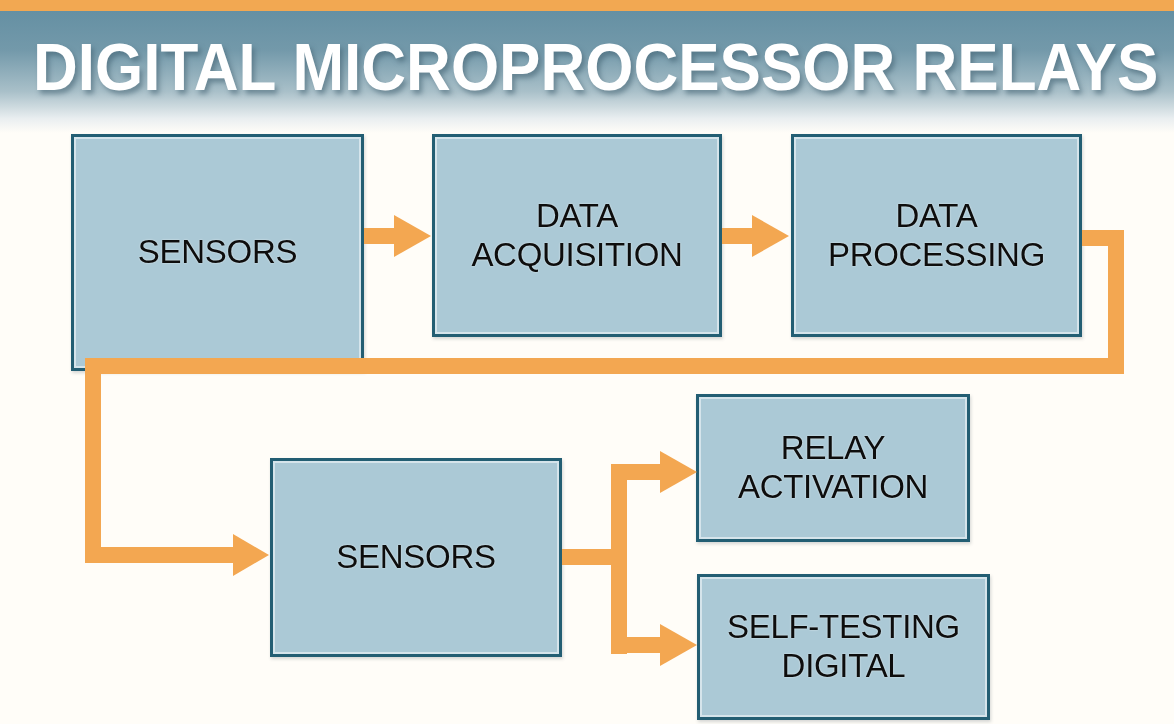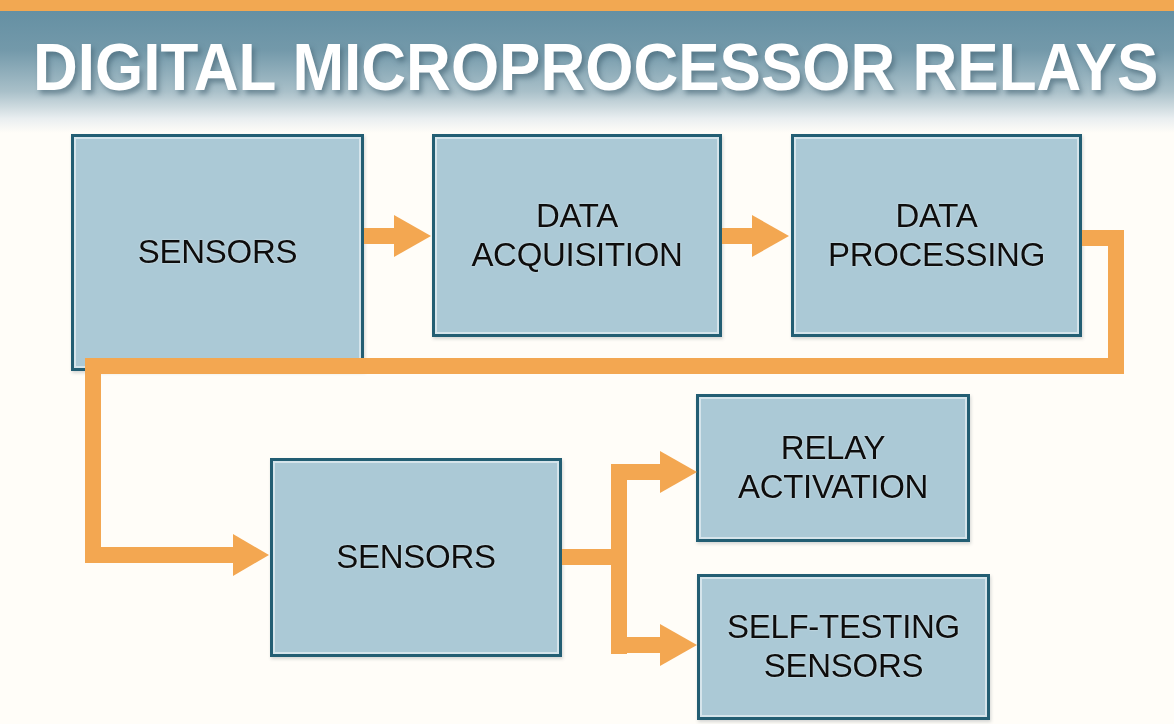--- a/index.html
+++ b/index.html
@@ -93,21 +93,21 @@
 
   <div class="node" id="n-processing">DATA
 PROCESSING</div>
 
   <div class="node" id="n-outputs">SENSORS</div>
 
   <div class="node" id="n-relay">RELAY
 ACTIVATION</div>
 
   <div class="node" id="n-selftest">SELF-TESTING
-SENSORS</div>
+DIGITAL</div>
 
   <div class="seg" id="a1-shaft"></div>
   <div class="head" id="a1-head"></div>
 
   <div class="seg" id="a2-shaft"></div>
   <div class="head" id="a2-head"></div>
 
   <div class="seg" id="c1"></div>
   <div class="seg" id="c2"></div>
   <div class="seg" id="c3"></div>

